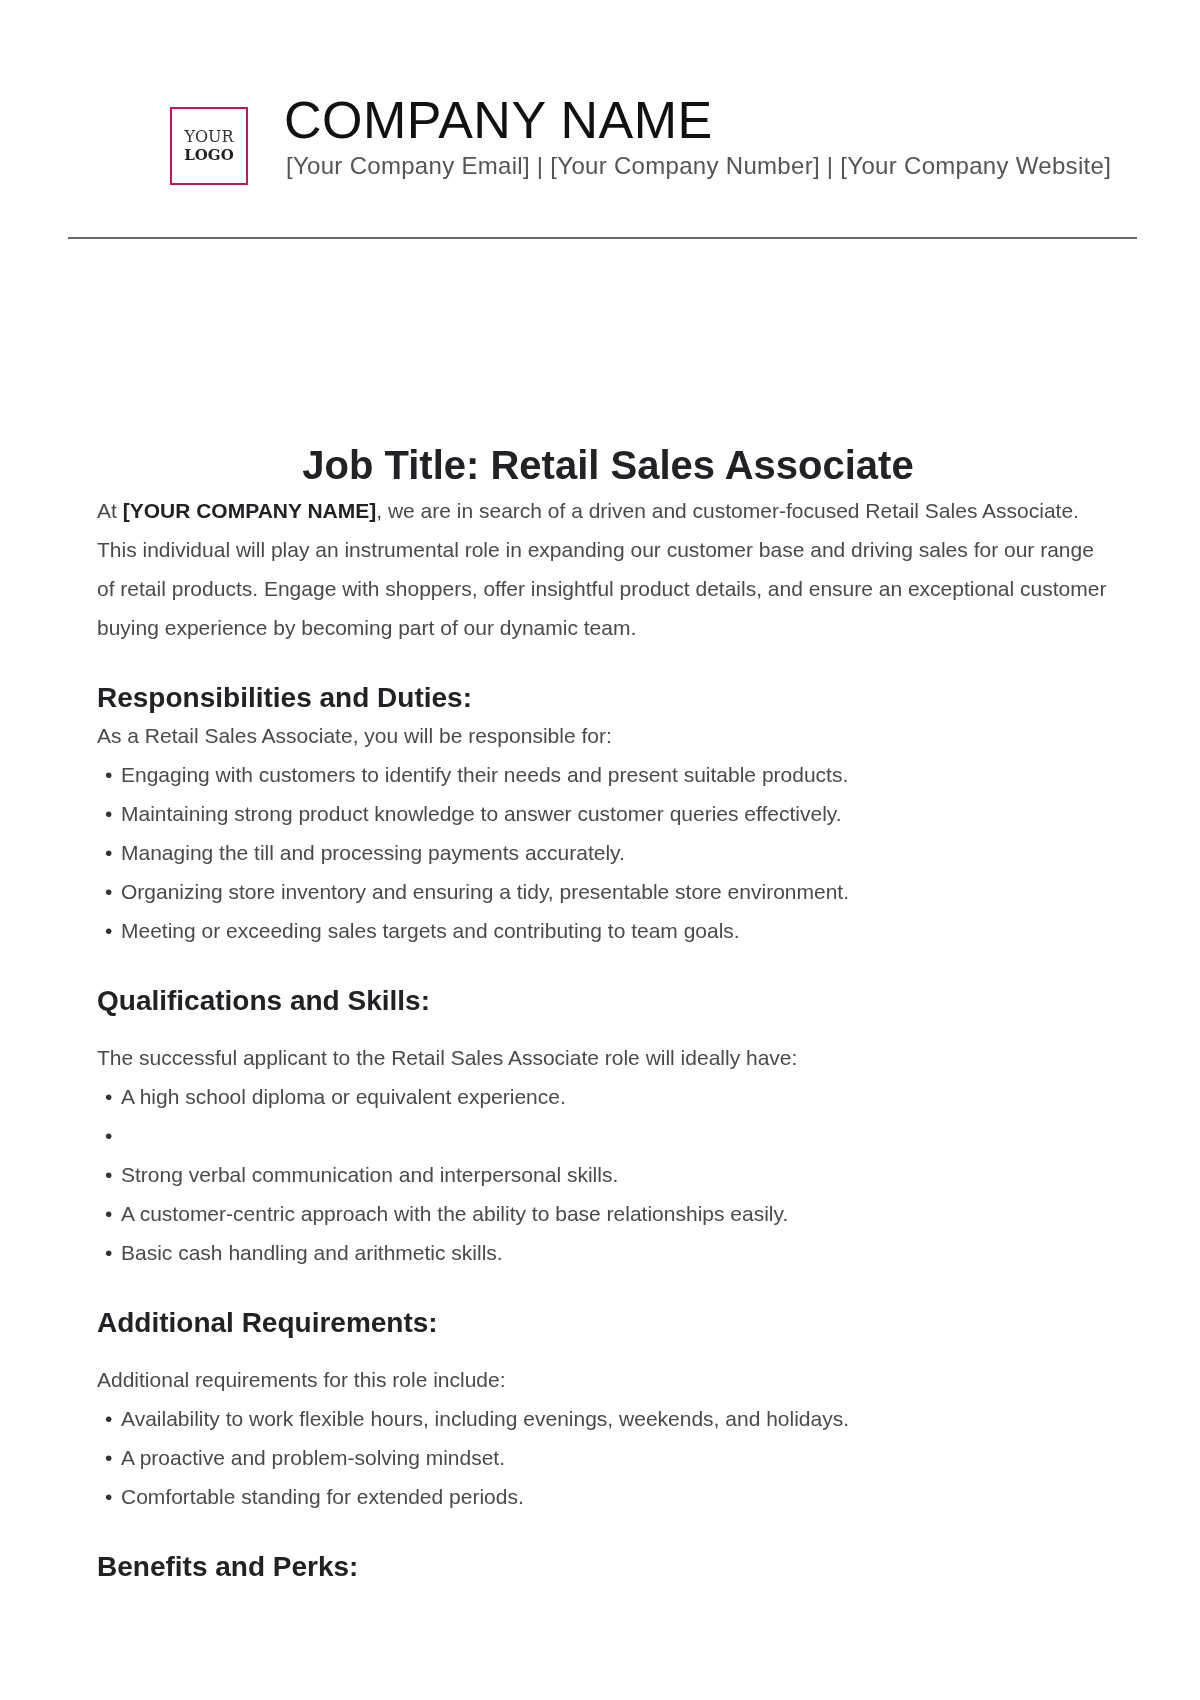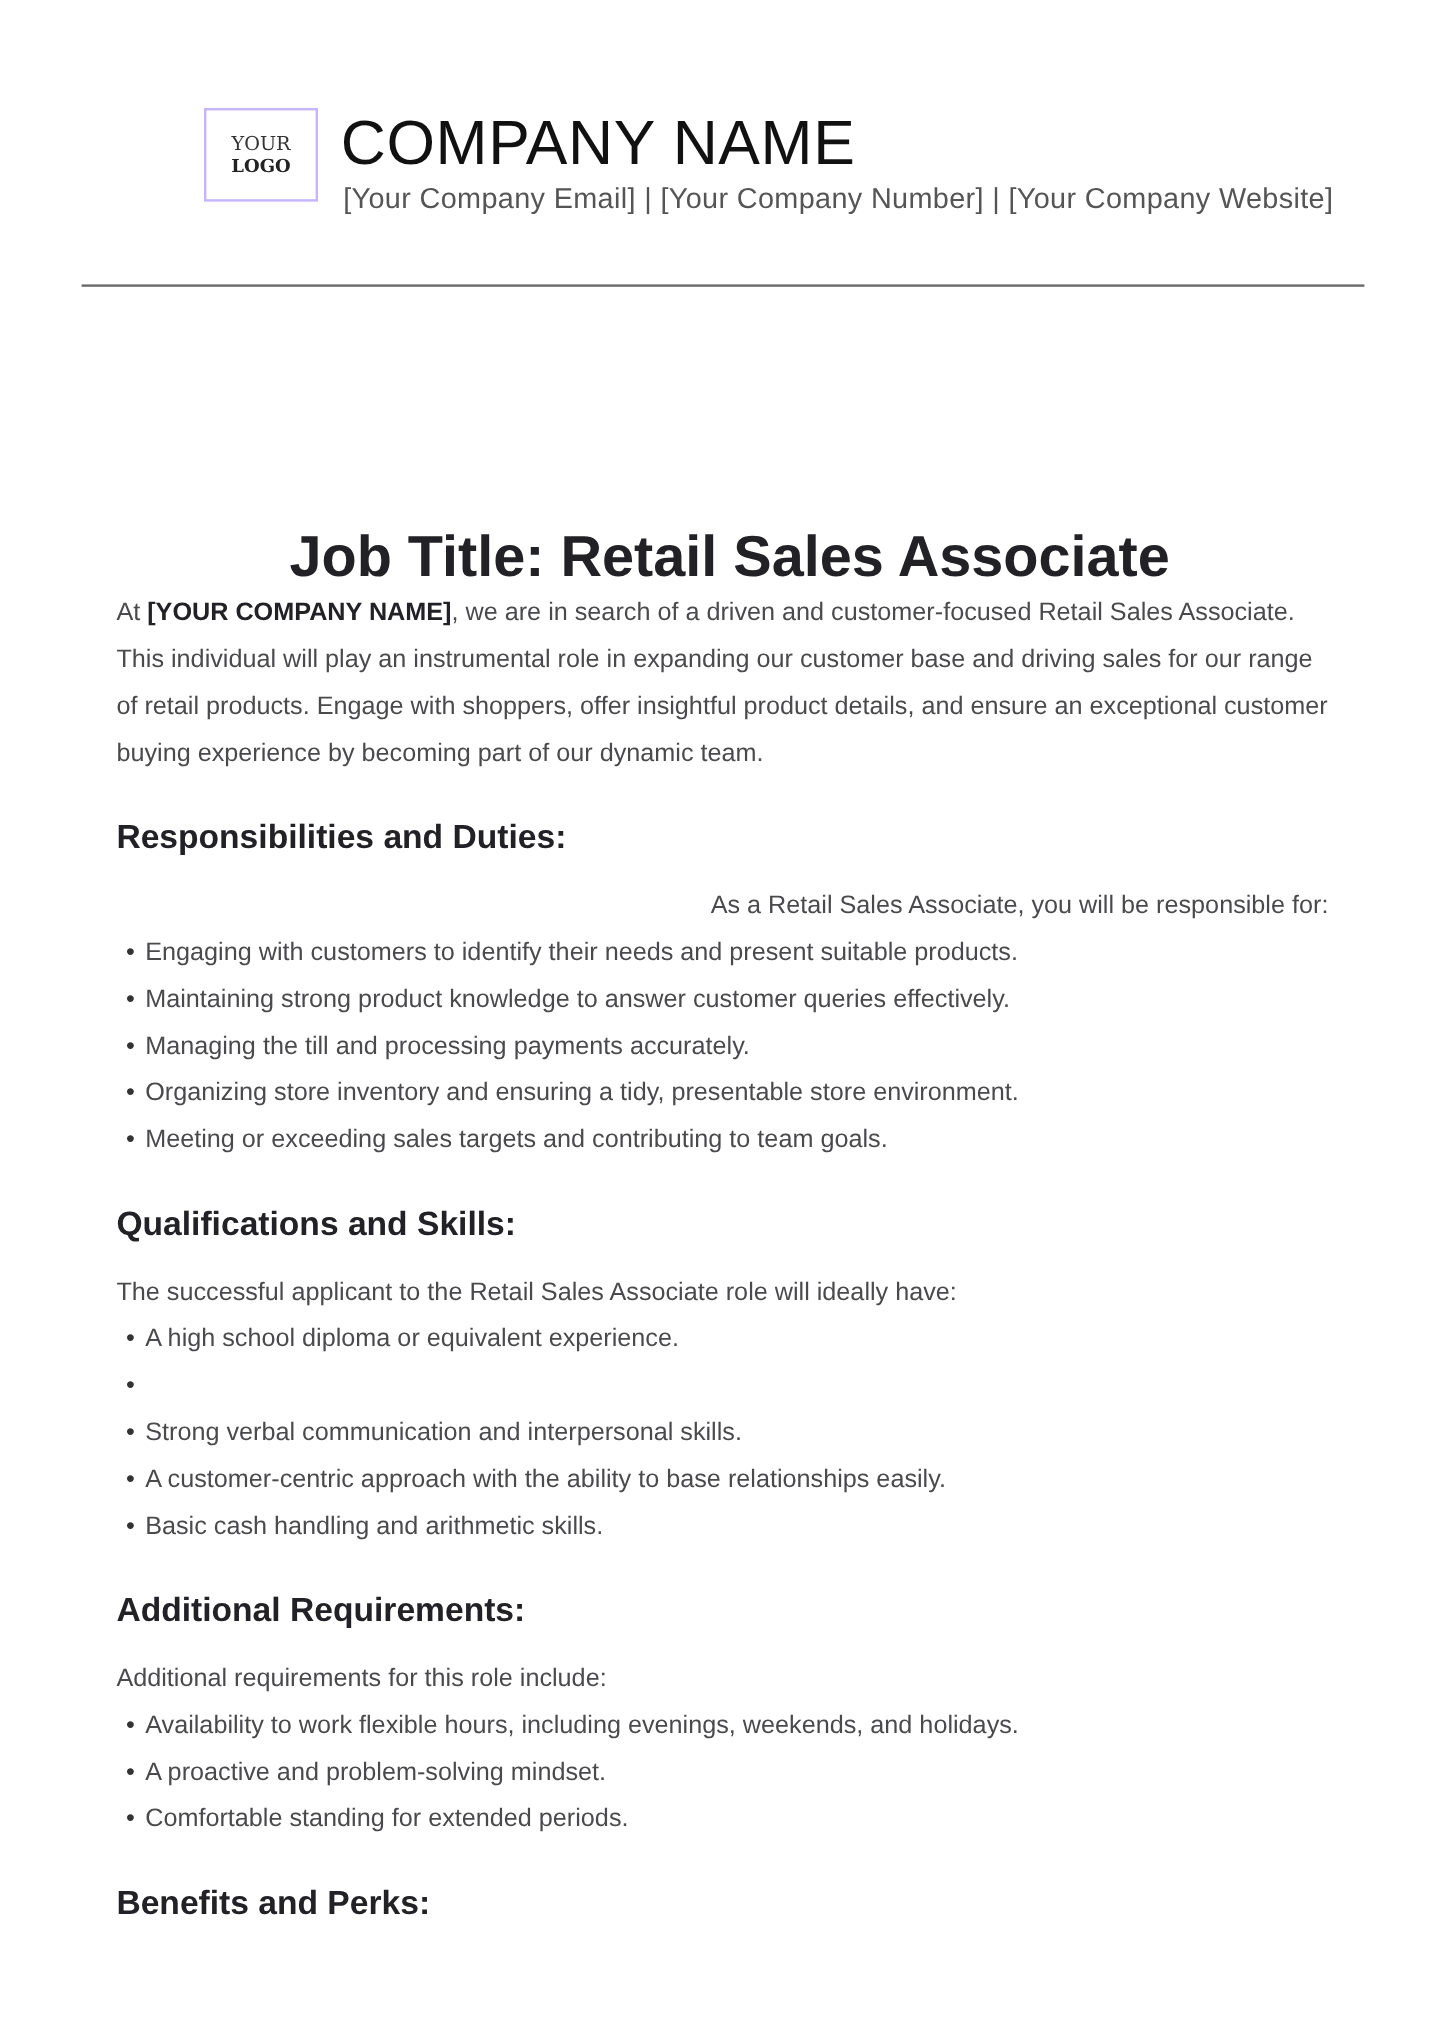--- a/index.html
+++ b/index.html
@@ -18,24 +18,24 @@
     .header {
       position: absolute;
       left: 0;
       top: 0;
       width: 1200px;
       height: 240px;
     }
     .logo-box {
       position: absolute;
       left: 170px;
-      top: 90px;
-      width: 95px;
+      top: 107px;
+      width: 78px;
       height: 78px;
-      border: 2px solid #c4b5fd;
+      border: 2px solid #be185d;
       box-sizing: border-box;
       display: flex;
       flex-direction: column;
       align-items: center;
       justify-content: center;
       font-family: "DejaVu Serif", "Liberation Serif", serif;
       line-height: 19px;
     }
     .logo-line1 {
       font-size: 16px;
@@ -75,21 +75,21 @@
       background: #6a6a6a;
     }
     .main {
       position: absolute;
       left: 97px;
       top: 440px;
       width: 1010px;
     }
     .job-title {
       text-align: center;
-      font-size: 48px;
+      font-size: 40px;
       line-height: 50px;
       font-weight: bold;
       color: #222226;
       margin: 0;
       padding-left: 12px;
       white-space: nowrap;
     }
     .intro {
       margin: 0;
       margin-top: 1px;
@@ -148,21 +148,21 @@
   <div class="company-contact">[Your Company Email] | [Your Company Number] | [Your Company Website]</div>
   <div class="header-rule"></div>
 </div>
 
 <div class="main">
   <h1 class="job-title">Job Title: Retail Sales Associate</h1>
   <p class="intro"><span>At </span><strong>[YOUR COMPANY NAME]</strong><span>, we are in search of a driven and customer-focused Retail Sales Associate. This individual will play an instrumental role in expanding our customer base and driving sales for our range of retail products. Engage with shoppers, offer insightful product details, and ensure an exceptional customer buying experience by becoming part of our dynamic team.</span></p>
 
   <div class="section" style="margin-top:33px;">
     <h2 class="section-title">Responsibilities and Duties:</h2>
-    <p class="section-lead" style="margin-top:19px;text-align:right;">As a Retail Sales Associate, you will be responsible for:</p>
+    <p class="section-lead" style="">As a Retail Sales Associate, you will be responsible for:</p>
     <ul class="bullets">
       <li>
           <span class="bullet-dot">•</span>
           <span>Engaging with customers to identify their needs and present suitable products.</span>
         </li>
       <li>
           <span class="bullet-dot">•</span>
           <span>Maintaining strong product knowledge to answer customer queries effectively.</span>
         </li>
       <li>

